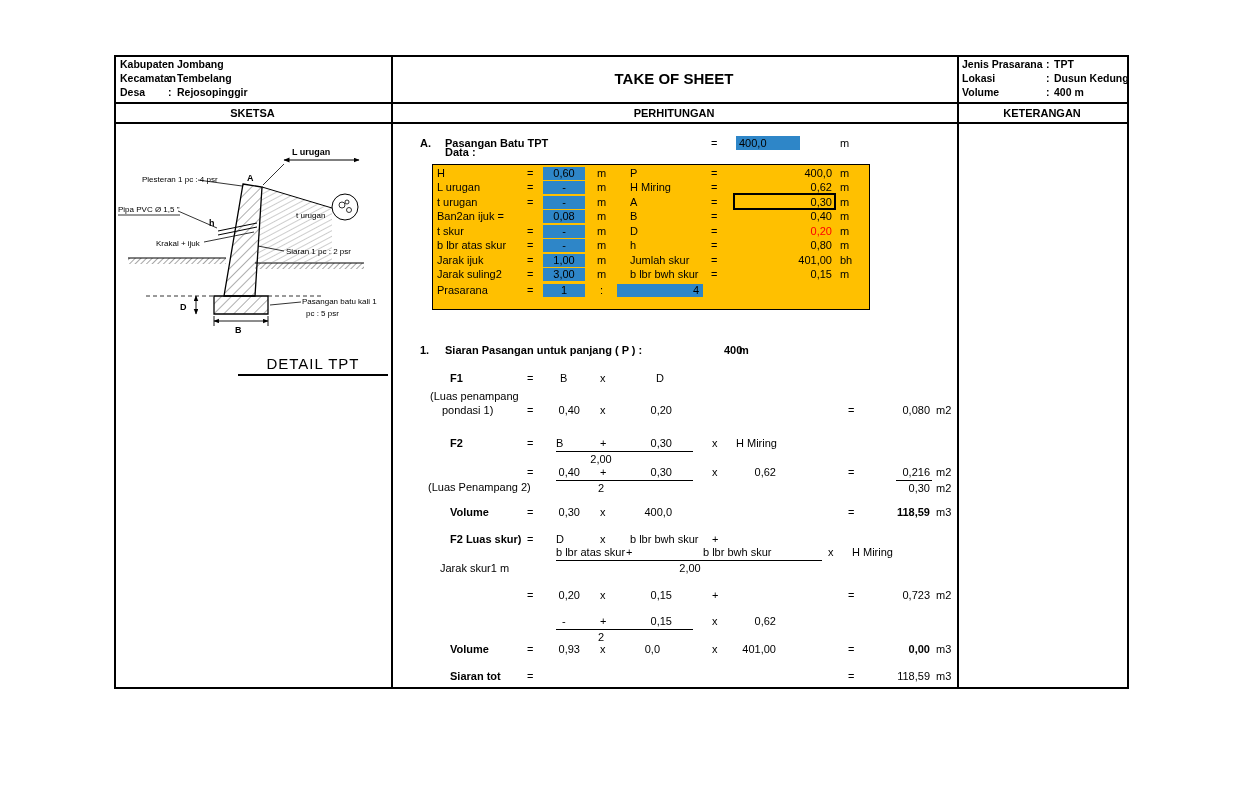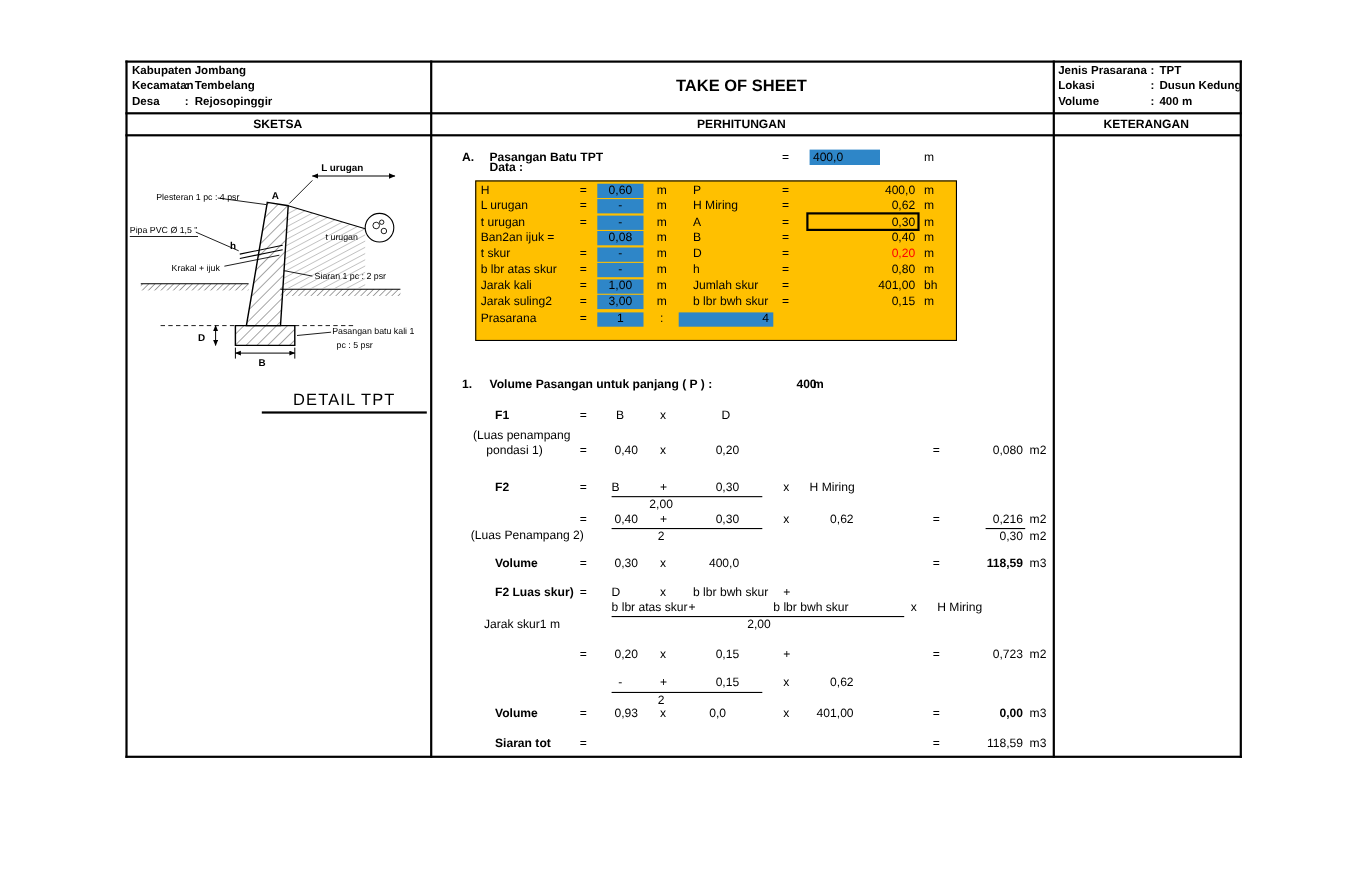--- a/index.html
+++ b/index.html
@@ -203,21 +203,21 @@
 <span class="t" style="left:527px;top:239px">=</span>
 <span class="blue-cell" style="left:543px;top:239px;width:42px">
     <span class="v ct">-</span>
   </span>
 <span class="t" style="left:597px;top:239px">m</span>
 <span class="t" style="left:630px;top:239px">h</span>
 <span class="t" style="left:711px;top:239px">=</span>
 <span class="t rt" style="left:760px;top:239px;width:72px">0,80</span>
 <span class="t" style="left:840px;top:239px">m</span>
 
-<span class="t" style="left:437px;top:254px">Jarak kali</span>
+<span class="t" style="left:437px;top:254px">Jarak ijuk</span>
 <span class="t" style="left:527px;top:254px">=</span>
 <span class="blue-cell" style="left:543px;top:254px;width:42px">
     <span class="v ct">1,00</span>
   </span>
 <span class="t" style="left:597px;top:254px">m</span>
 <span class="t" style="left:630px;top:254px">Jumlah skur</span>
 <span class="t" style="left:711px;top:254px">=</span>
 <span class="t rt" style="left:760px;top:254px;width:72px">401,00</span>
 <span class="t" style="left:840px;top:254px">bh</span>
 
@@ -236,21 +236,21 @@
 <span class="t" style="left:527px;top:284px">=</span>
 <span class="blue-cell" style="left:543px;top:284px;width:42px">
     <span class="v ct">1</span>
   </span>
 <span class="t" style="left:600px;top:284px">:</span>
 <span class="blue-cell" style="left:617px;top:284px;width:86px">
     <span class="v rt" style="padding-right:4px">4</span>
   </span>
 
 <span class="t b" style="left:420px;top:344px">1.</span>
-<span class="t b" style="left:445px;top:344px">Volume Pasangan untuk panjang ( P ) :</span>
+<span class="t b" style="left:445px;top:344px">Siaran Pasangan untuk panjang ( P ) :</span>
 <span class="t b" style="left:724px;top:344px">400</span>
 <span class="t b" style="left:739px;top:344px">m</span>
 
 <span class="t b" style="left:450px;top:372px">F1</span>
 <span class="t" style="left:527px;top:372px">=</span>
 <span class="t" style="left:560px;top:372px">B</span>
 <span class="t" style="left:600px;top:372px">x</span>
 <span class="t" style="left:656px;top:372px">D</span>
 
 <span class="t" style="left:430px;top:390px">(Luas penampang</span>

